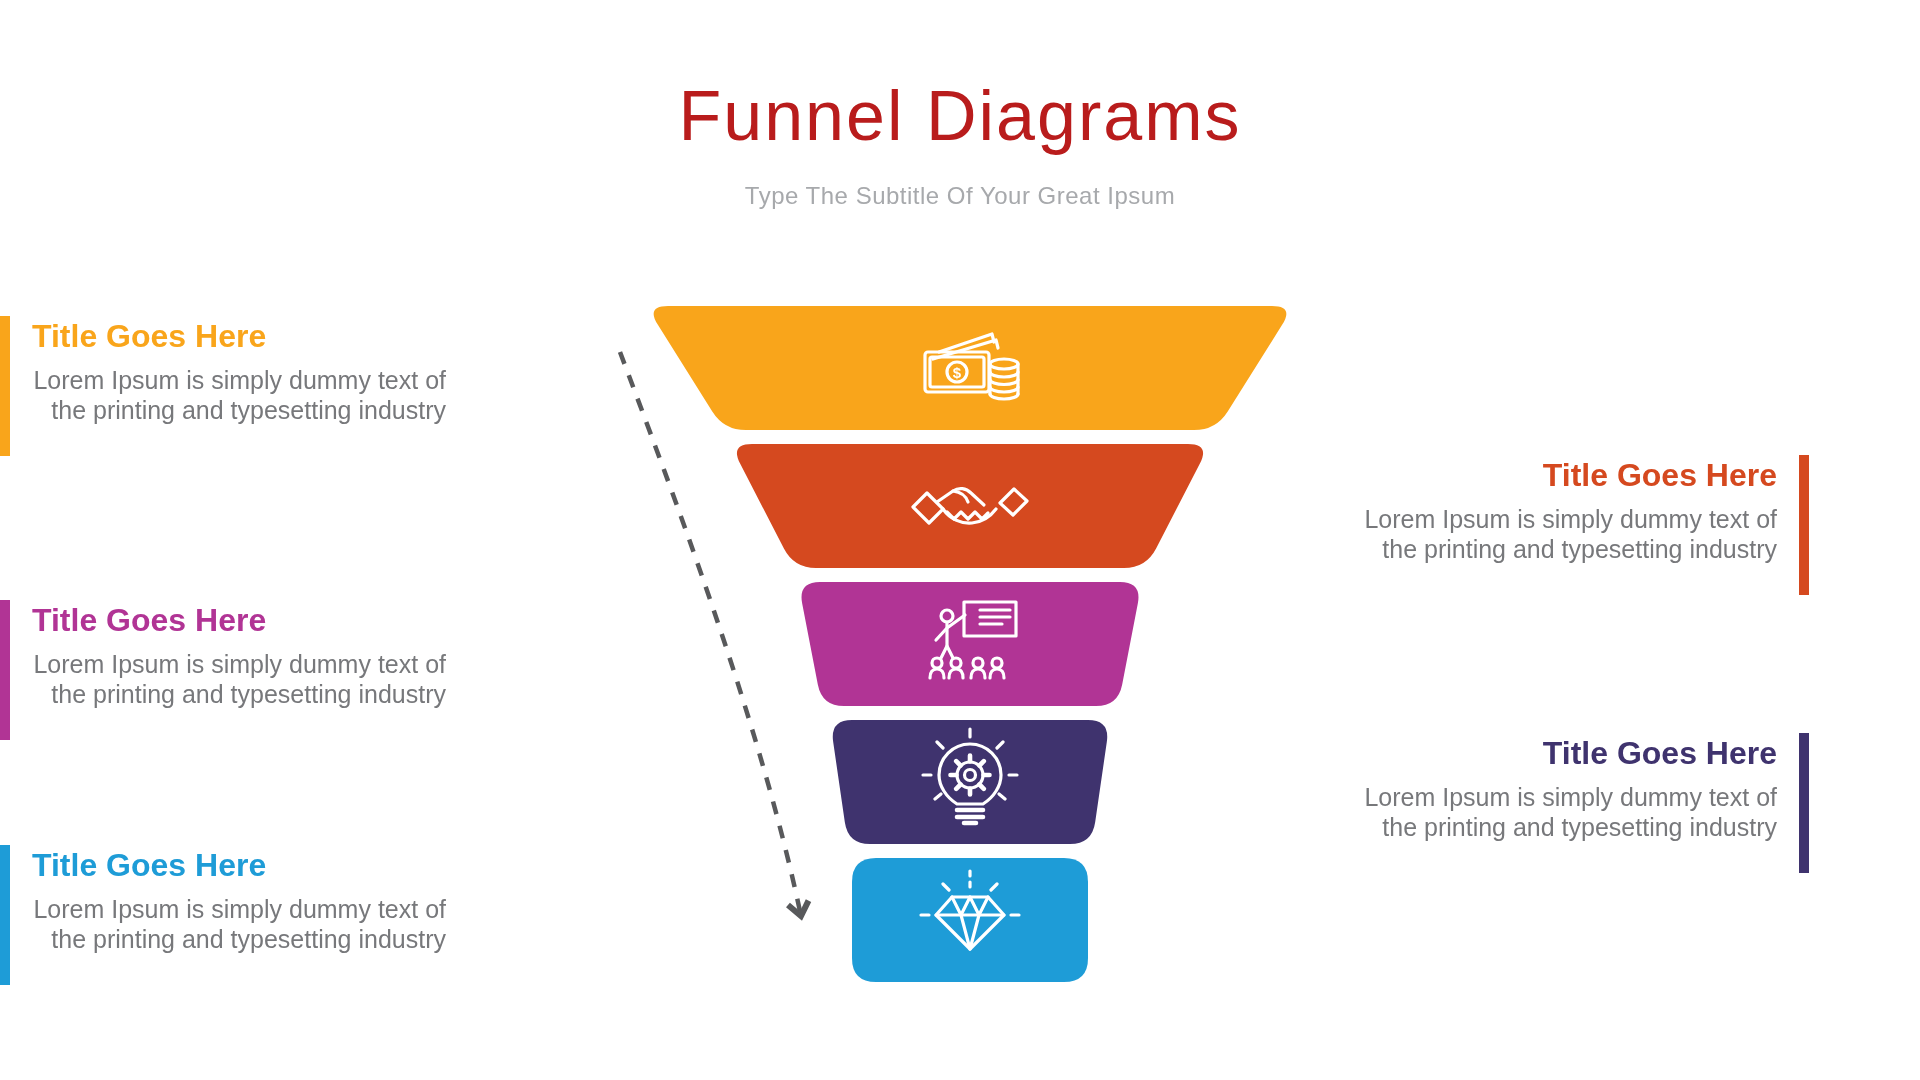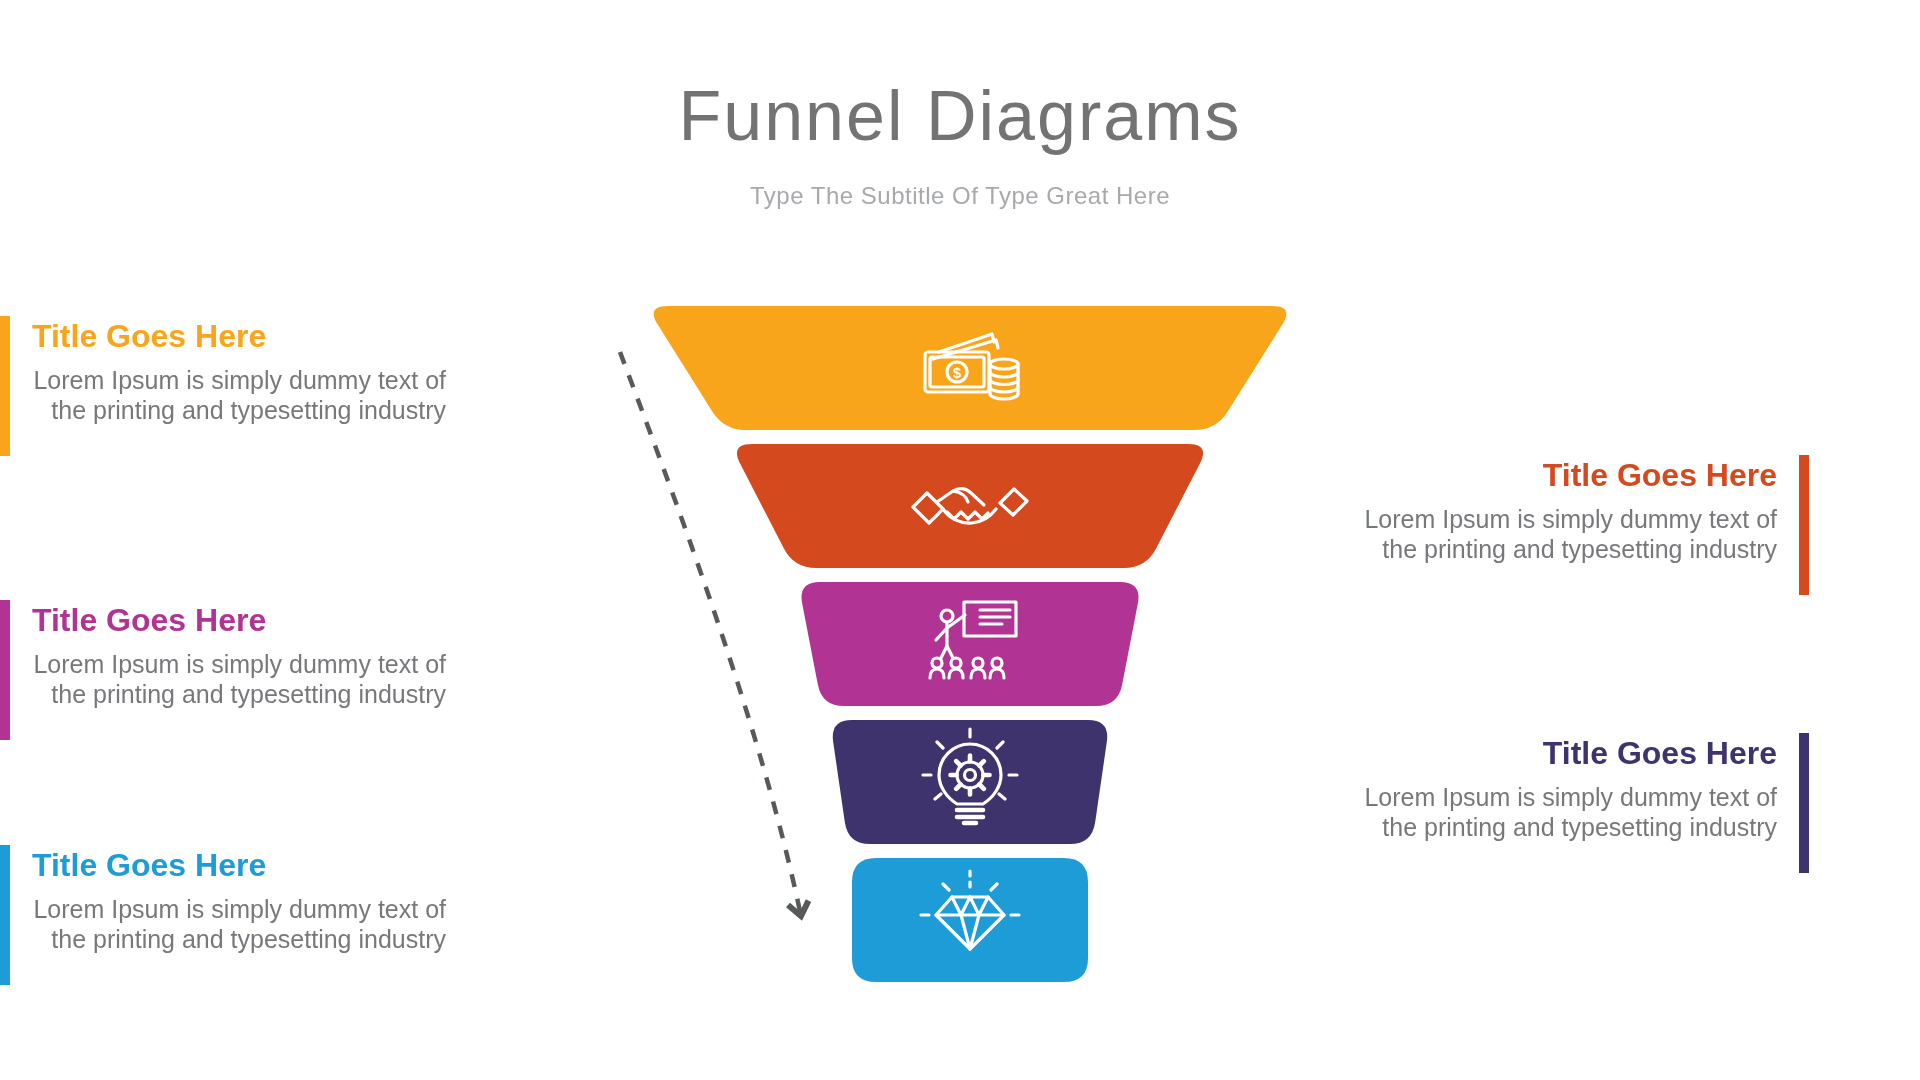--- a/index.html
+++ b/index.html
@@ -25,22 +25,22 @@
   .callout { position: absolute; width: 446px; box-sizing: border-box; min-height: 140px; padding-top: 2px; }
   .callout.left  { border-left: 10px solid; padding-left: 22px; text-align: left; }
   .callout.right { border-right: 10px solid; padding-right: 22px; text-align: right; }
   .callout h3 { margin: 0 0 10px 0; font-size: 32px; font-weight: 700; }
   .callout p  { margin: 0; font-size: 25px; line-height: 30px; color: #77787B; text-align: right; }
 </style>
 </head>
 <body>
 
 <div class="header">
-  <h1 style="color: #737373;">Funnel Diagrams</h1>
-  <h2 style="color: rgb(167, 169, 172);">Type The Subtitle Of Type Great Here</h2>
+  <h1 style="color: #b91c1c;">Funnel Diagrams</h1>
+  <h2 style="color: rgb(167, 169, 172);">Type The Subtitle Of Your Great Ipsum</h2>
 </div>
 
 <svg id="diagram-svg" viewBox="0 0 1920 1080">
   <defs>
     <marker id="arrow-head" markerWidth="30" markerHeight="30" viewBox="-10 -10 20 20" refX="2" refY="0" orient="auto" markerUnits="userSpaceOnUse">
       <path id="arrow-head-path" d="M -7,-7 L 2,0 L -7,7" fill="none" stroke="#58595B" stroke-width="4"></path>
     </marker>
   </defs>
 
   <path id="arrow-path" class="dashed-arrow" marker-end="url(#arrow-head)" d="M 620 352 C 668 480 760 720 801 916" stroke="#58595B"></path>

